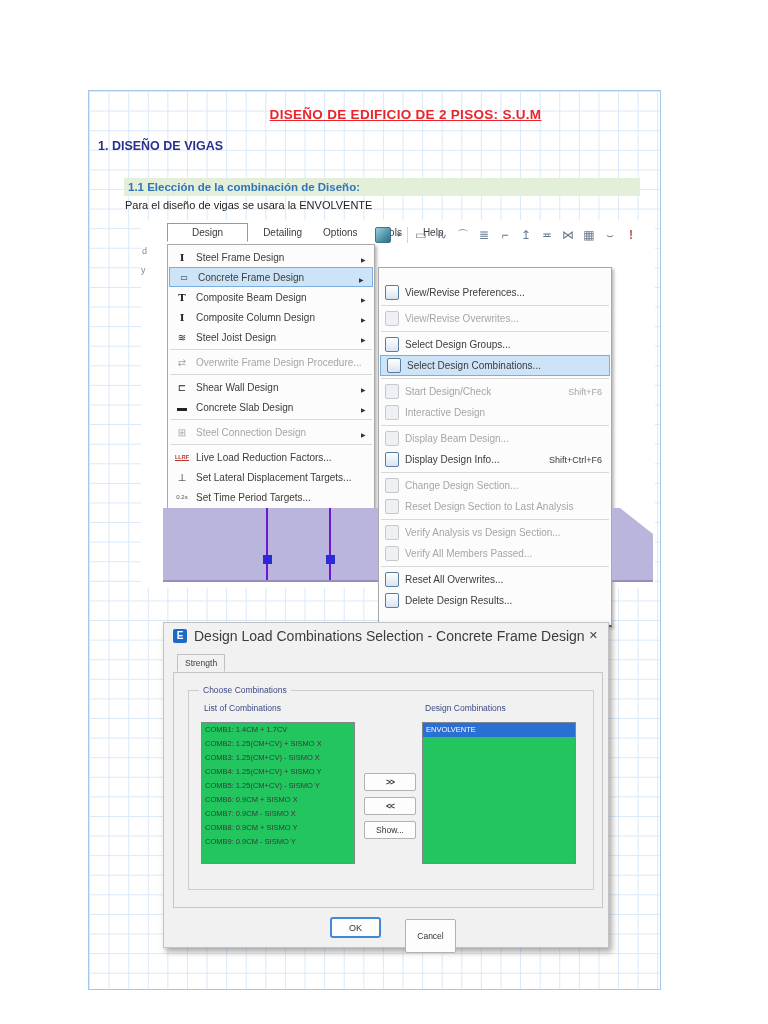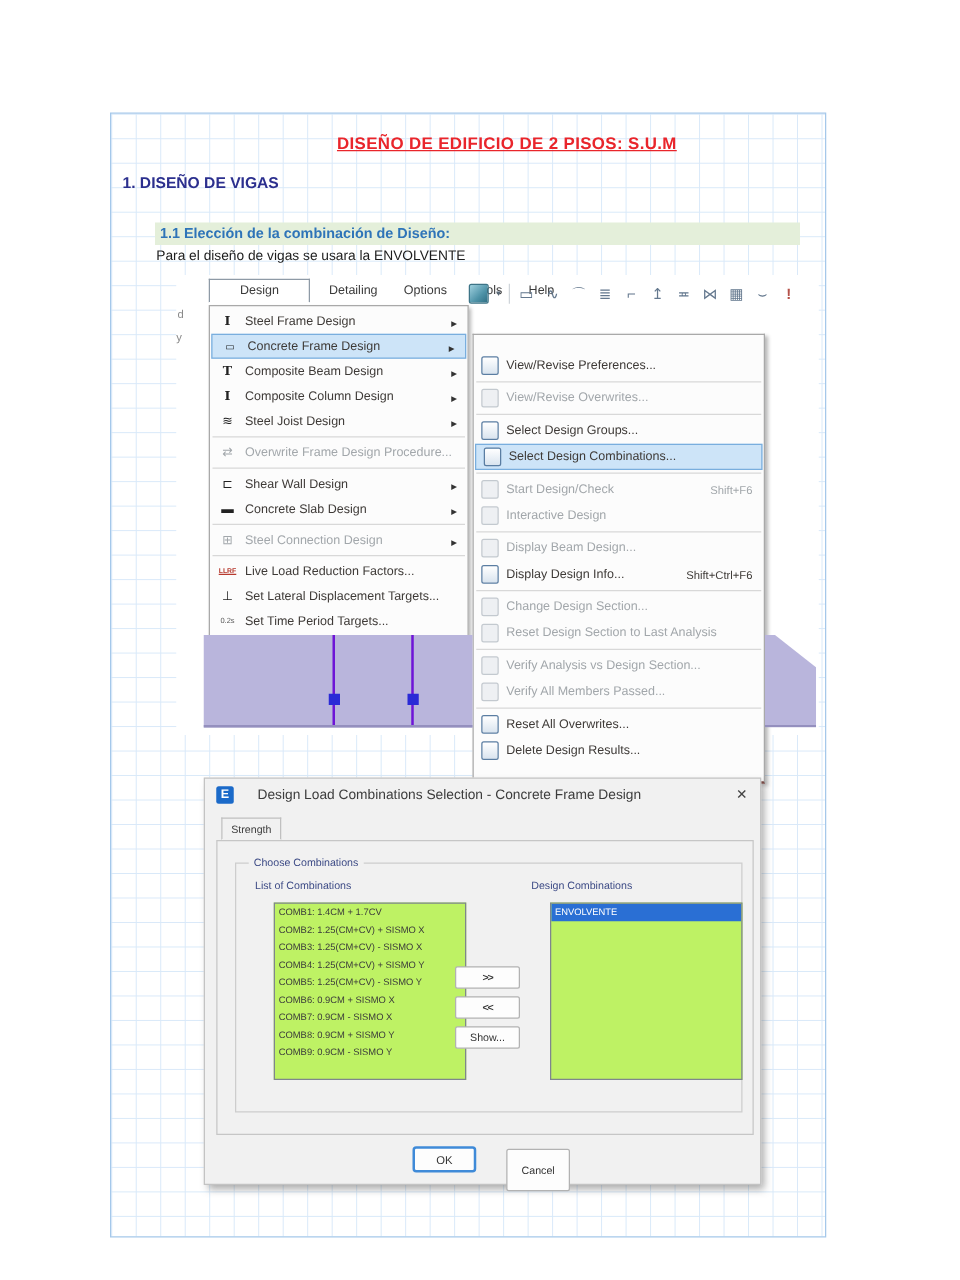--- a/index.html
+++ b/index.html
@@ -71,32 +71,32 @@
          clip-path:polygon(0 0,8px 0,41px 26px,41px 74px,0 74px);}
   .gline{position:absolute;top:0;width:2px;height:72px;background:#6e15d6;}
   .node{position:absolute;width:9px;height:9px;background:#2a2ad6;}
 
   
   .dialog{left:163px;top:622px;width:446px;height:326px;background:#f1f1f1;
           border:1px solid #c3c3c3;box-shadow:3px 4px 6px rgba(90,90,90,.5);box-sizing:border-box;}
   .dlg-titlebar{position:absolute;left:0;top:0;width:100%;height:26px;display:flex;align-items:center;}
   .app-ic{width:14px;height:14px;margin-left:9px;background:#1b6ac9;border-radius:2px;
           color:#fff;font-size:10px;font-weight:bold;text-align:center;line-height:14px;}
-  .dlg-title{margin-left:19px;font-size:11px;color:#3c3c3c;}
+  .dlg-title{margin-left:7px;font-size:14px;color:#3c3c3c;}
   .dlg-close{position:absolute;right:10px;top:6px;font-size:11px;color:#444;}
   .tab{position:absolute;left:13px;top:31px;padding:3px 7px;font-size:8.5px;color:#3c3c3c;
        background:#f1f1f1;border:1px solid #c0c0c0;border-bottom:1px solid #f1f1f1;z-index:2;}
   .tabpanel{position:absolute;left:9px;top:49px;width:428px;height:234px;
             border:1px solid #c6c6c6;background:#f1f1f1;}
   .groupbox{position:absolute;left:24px;top:67px;width:404px;height:198px;border:1px solid #cdcdcd;}
   .legend{position:absolute;left:10px;top:-6px;background:#f1f1f1;padding:0 4px;
           font-size:8.5px;color:#3c4a85;}
   .lbl{position:absolute;font-size:8.5px;color:#3c4a85;}
-  .listbox{position:absolute;background:#bef264;border:1px solid #7f868d;overflow:hidden;
-           font-size:7.5px;color:#3a3a3a;margin-left:18px;}
+  .listbox{position:absolute;background:#22c55e;border:1px solid #7f868d;overflow:hidden;
+           font-size:7.5px;color:#3a3a3a;}
   .lb-item{height:14px;line-height:14px;padding-left:3px;white-space:nowrap;}
   .lb-item.sel{background:#2a6fd4;color:#fff;}
   .btn{position:absolute;background:#fdfdfd;border:1px solid #b2b2b2;border-radius:2px;
        font-size:8.5px;color:#333;text-align:center;font-family:"Liberation Sans",sans-serif;}
   .btn.chev{font-weight:bold;letter-spacing:-1px;}
   .btn.okbtn{border:2px solid #3f8ad8;border-radius:3px;font-size:9px;}
 </style>
 </head>
 <body>
 

